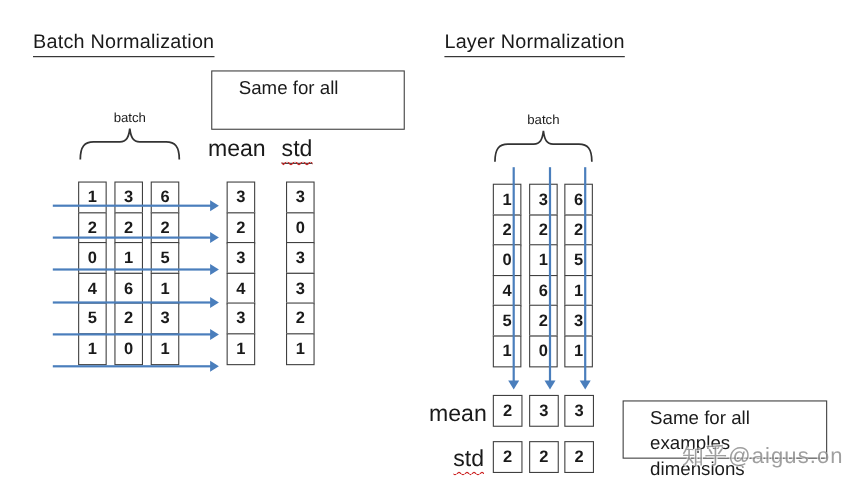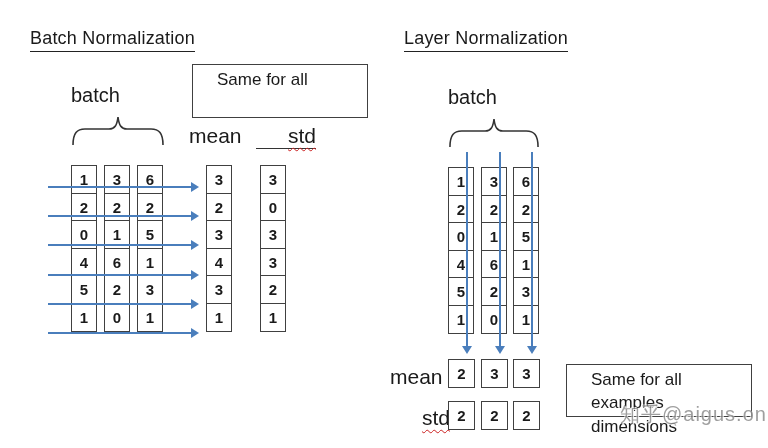--- a/index.html
+++ b/index.html
@@ -5,33 +5,32 @@
   html,body{margin:0;padding:0;background:#fff;}
   #canvas{
     position:relative;width:768px;height:448px;background:#ffffff;
     font-family:"Liberation Sans", sans-serif;color:#1a1a1a;overflow:hidden;
   }
   .abs{position:absolute;}
   .title{
     font-size:18px;font-weight:400;letter-spacing:.2px;
     border-bottom:1.6px solid #222;padding-bottom:2px;white-space:nowrap;
   }
-  .batch-label{font-size:20px;text-align:left;white-space:nowrap;}
+  .batch-label{font-size:12px;text-align:center;white-space:nowrap;margin-top:16px;}
   .note-box{
     border:1.6px solid #404040;background:#fff;
     font-size:17px;line-height:1.38;padding:3px 24px;box-sizing:border-box;
   }
   .axis-label{font-size:21px;white-space:nowrap;}
   .std-squiggle{
     text-decoration-line:underline;
     text-decoration-style:wavy;
     text-decoration-color:var(--squiggle,#cc2222);
     text-decoration-thickness:1px;
     text-underline-offset:4px;
-    margin-left:32px;
   }
   .std-solid{border-bottom:1.4px solid #333;}
   .mcol{position:absolute;width:26px;}
   .cell{
     width:26px;height:29px;box-sizing:border-box;border:1.5px solid var(--border,#404040);
     background:#fff;margin-top:-1.5px;
     display:flex;align-items:center;justify-content:center;
     font-size:15px;font-weight:700;
   }
   .cell:first-child{margin-top:0;}

